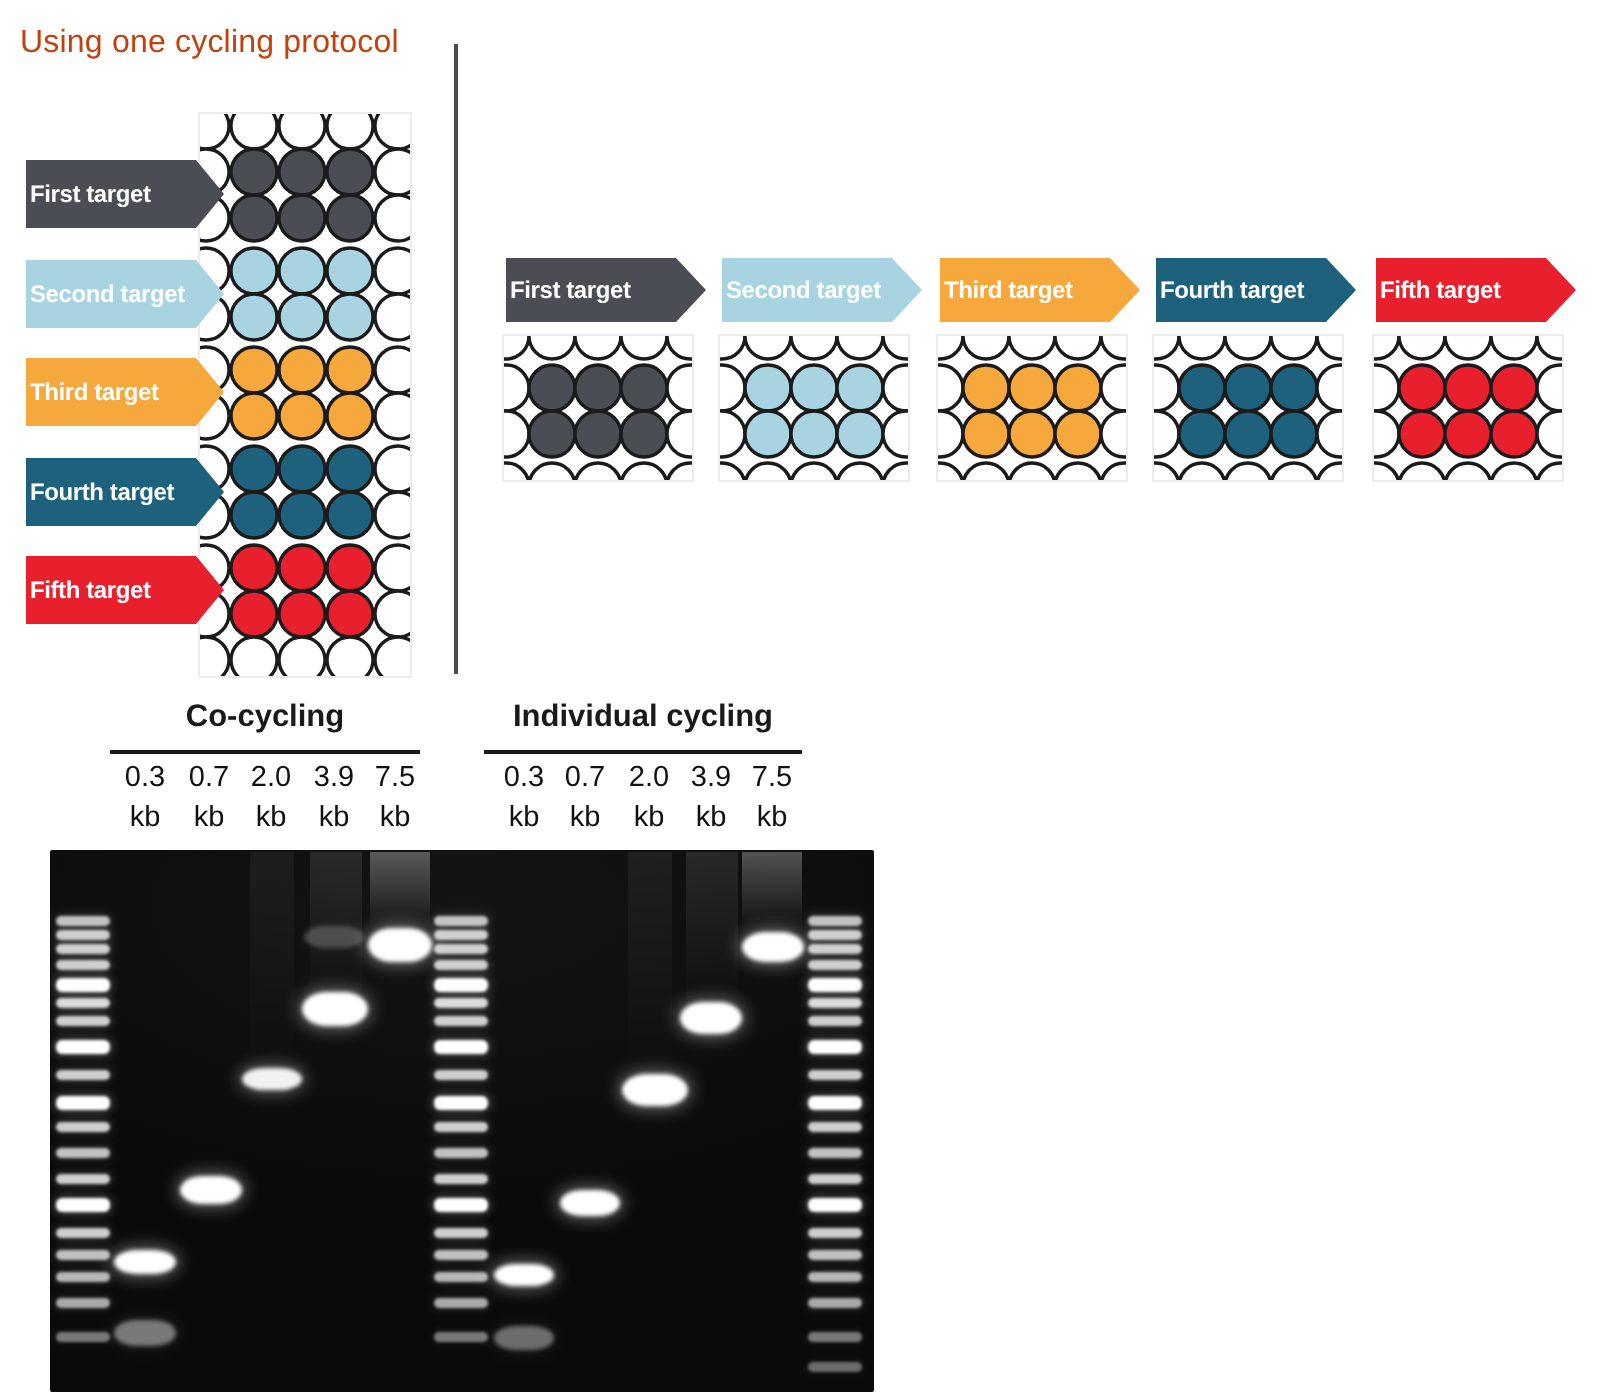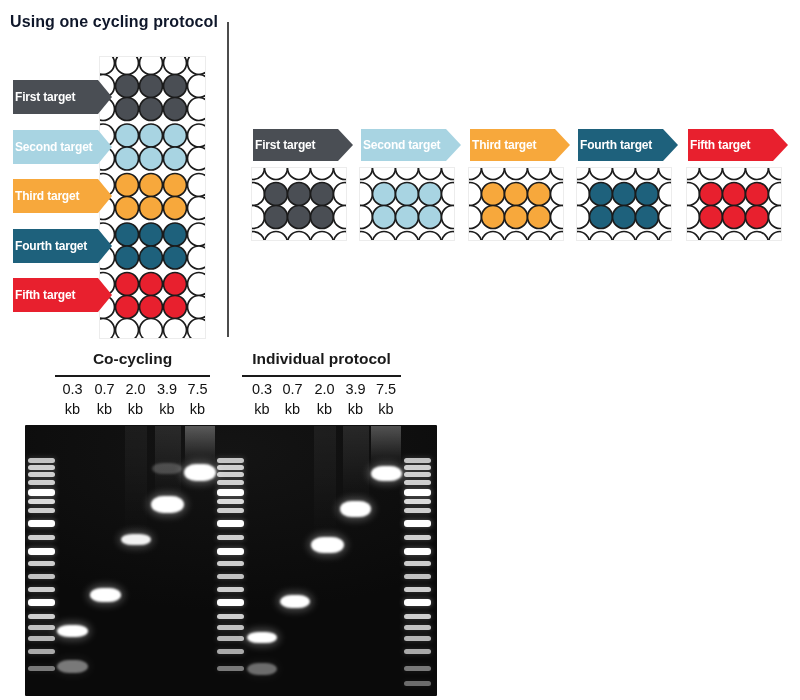--- a/index.html
+++ b/index.html
@@ -1,20 +1,20 @@
 <!DOCTYPE html>
 <html><head>
 <meta charset="utf-8">
 <style>
   html,body{margin:0;padding:0;background:#fff;}
   .canvas{
     position:relative;width:800px;height:700px;background:#ffffff;overflow:hidden;
     font-family:"Liberation Sans","DejaVu Sans",sans-serif;color:#1a1a1a;
   }
-  .heading{position:absolute;font-size:16px;font-weight:bold;letter-spacing:.1px;color:#0f172a;}
+  .heading{position:absolute;font-size:16px;font-weight:normal;letter-spacing:.1px;color:#c2410c;}
   .left-heading{left:10px;top:13px;}
   .right-heading{left:255px;top:19px;width:530px;text-align:center;}
   .divider{position:absolute;left:227px;top:22px;width:1.5px;height:315px;background:#4c4c4c;}
   .arrow{
     position:absolute;font-size:12px;font-weight:bold;color:#fff;
     white-space:nowrap;letter-spacing:-.2px;
   }
   .arrow span{padding-left:2px;}
   .plate{position:absolute;background:#fff;box-shadow:0 0 0 1px #ececec;}
   .gel{position:absolute;border-radius:1px;
@@ -235,21 +235,21 @@
         <div>kb</div>
       </div>
       <div class="lane-label" style="left: 147px; top: 379px;">
         <div>3.9</div>
         <div>kb</div>
       </div>
       <div class="lane-label" style="left: 177.5px; top: 379px;">
         <div>7.5</div>
         <div>kb</div>
       </div>
-      <div class="gel-group-title" style="left: 231.5px; top: 350px;">Individual protocol</div>
+      <div class="gel-group-title" style="left: 231.5px; top: 350px;">Individual cycling</div>
       <div class="gel-underline" style="left: 242px; top: 375px; width: 159px;"></div>
       <div class="lane-label" style="left: 242px; top: 379px;">
         <div>0.3</div>
         <div>kb</div>
       </div>
       <div class="lane-label" style="left: 272.5px; top: 379px;">
         <div>0.7</div>
         <div>kb</div>
       </div>
       <div class="lane-label" style="left: 304.5px; top: 379px;">

